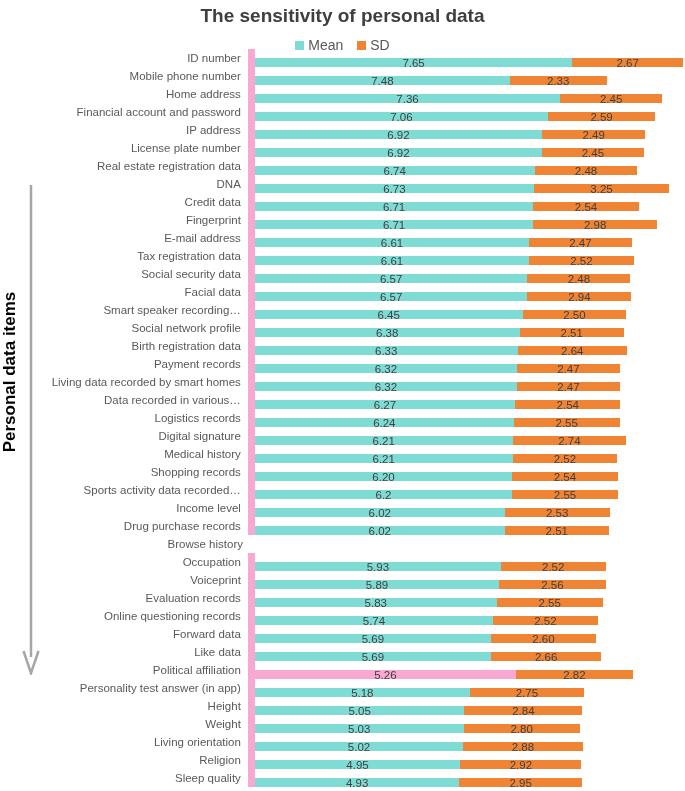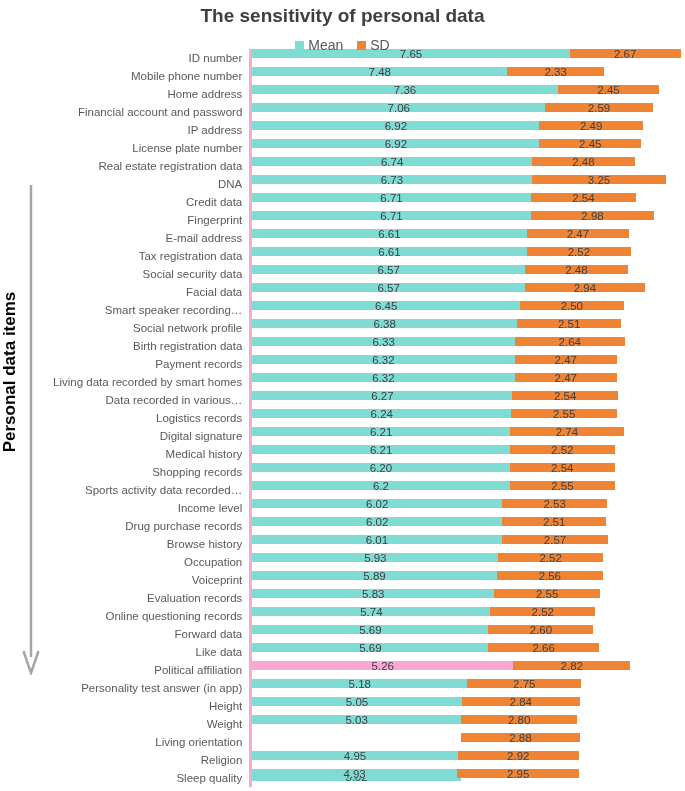--- a/index.html
+++ b/index.html
@@ -56,23 +56,23 @@
     padding-right: 7px;
     text-align: right;
     font-size: 11.5px;
     color: #595959;
     white-space: nowrap;
     overflow: hidden;
   }
   .bars {
     height: 18px;
     width: 434px;
-    border-left: 3px solid #f9a8d4;
+    border-left: 7px solid #f9a8d4;
     display: flex;
-    align-items: flex-start;
+    align-items: flex-end;
   }
   .seg {
     position: relative;
     height: 9px;
   }
   .seg span {
     position: absolute;
     left: 0; right: 0;
     top: 50%;
     transform: translateY(-50%);
@@ -250,21 +250,21 @@
             <span>2.48</span>
           </div>
         </div>
       </div>
       <div class="row">
         <div class="cat">Facial data</div>
         <div class="bars">
           <div class="seg" style="width: 272.655px; background: rgb(127, 220, 212);">
             <span>6.57</span>
           </div>
-          <div class="seg" style="width: 104px; background: rgb(238, 132, 52); padding-left: 16px;">
+          <div class="seg" style="width: 104px; background: rgb(238, 132, 52);">
             <span>2.94</span>
           </div>
         </div>
       </div>
       <div class="row">
         <div class="cat">Smart speaker recording…</div>
         <div class="bars">
           <div class="seg" style="width: 267.675px; background: rgb(127, 220, 212);">
             <span>6.45</span>
           </div>
@@ -400,28 +400,20 @@
           <div class="seg" style="width: 249.83px; background: rgb(127, 220, 212);">
             <span>6.02</span>
           </div>
           <div class="seg" style="width: 104.165px; background: rgb(238, 132, 52);">
             <span>2.51</span>
           </div>
         </div>
       </div>
       <div class="row">
         <div class="cat">Browse history</div>
-        <div class="bars">
-          <div class="seg" style="width: 249.415px; background: rgb(127, 220, 212);">
-            <span>6.01</span>
-          </div>
-          <div class="seg" style="width: 106.655px; background: rgb(238, 132, 52);">
-            <span>2.57</span>
-          </div>
-        </div>
       </div>
       <div class="row">
         <div class="cat">Occupation</div>
         <div class="bars">
           <div class="seg" style="width: 246.095px; background: rgb(127, 220, 212);">
             <span>5.93</span>
           </div>
           <div class="seg" style="width: 104.58px; background: rgb(238, 132, 52);">
             <span>2.52</span>
           </div>

